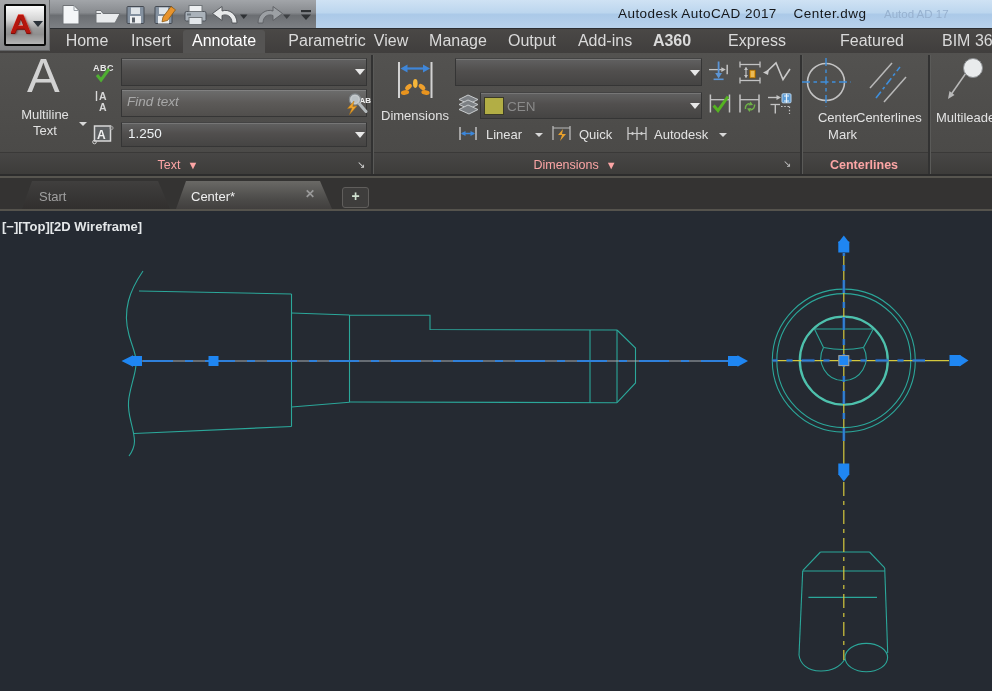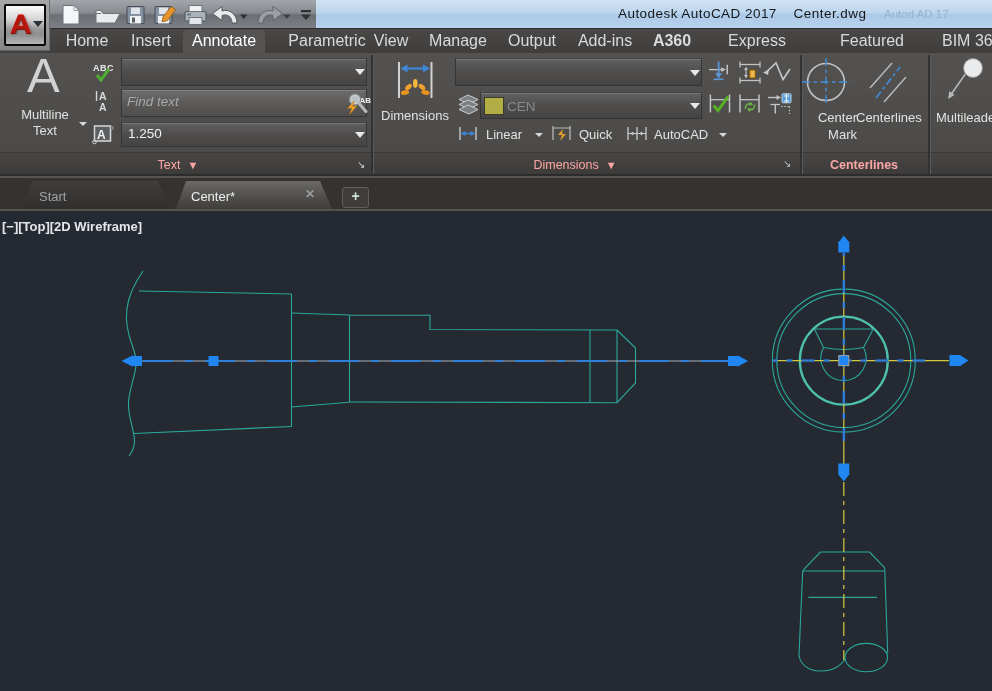--- a/index.html
+++ b/index.html
@@ -220,21 +220,21 @@
     <line x1="20" y1="2" x2="20" y2="15"></line>
     <line x1="2" y1="8.5" x2="20" y2="8.5" stroke-width="1.1"></line>
   </g>
   <g fill="#c9c9c9">
     <path d="M4,8.5 l3,-1.7 v3.4 z"></path>
       <path d="M9,8.5 l-3,-1.7 v3.4 z"></path>
     <path d="M13,8.5 l3,-1.7 v3.4 z"></path>
       <path d="M18,8.5 l-3,-1.7 v3.4 z"></path>
   </g>
 </svg>
-<div class="rlabel" style="left:654px;top:127px;">AutoCAD</div>
+<div class="rlabel" style="left:654px;top:127px;">Autodesk</div>
 <div class="dcaret" style="left:719px;top:133px;"></div>
 <svg id="dimsmall" class="abs" style="left:706px;top:58px;" width="86" height="56" viewBox="0 0 86 56">
 
   <g>
     <line x1="3" y1="11.6" x2="16" y2="11.6" stroke="#c3c3c3" stroke-width="1.3"></line>
     <path d="M19.8,11.6 l-4.5,-2.4 v4.8 z" fill="#c3c3c3"></path>
     <line x1="21.2" y1="6.8" x2="21.2" y2="16.3" stroke="#c3c3c3" stroke-width="1.5"></line>
     <line x1="12.6" y1="3.5" x2="12.6" y2="16" stroke="#5b95d6" stroke-width="1.8"></line>
     <path d="M12.6,20.5 l-3.4,-5.5 h6.8 z" fill="#5b95d6"></path>
     <line x1="7.6" y1="21.3" x2="17.6" y2="21.3" stroke="#5b95d6" stroke-width="1.6"></line>

